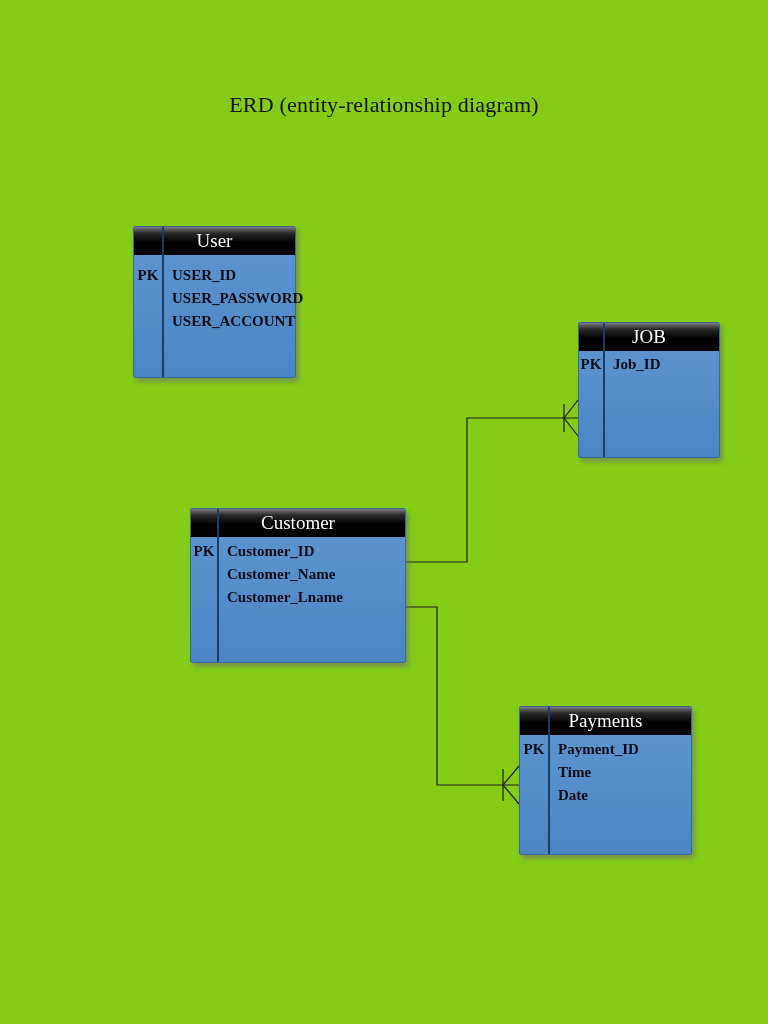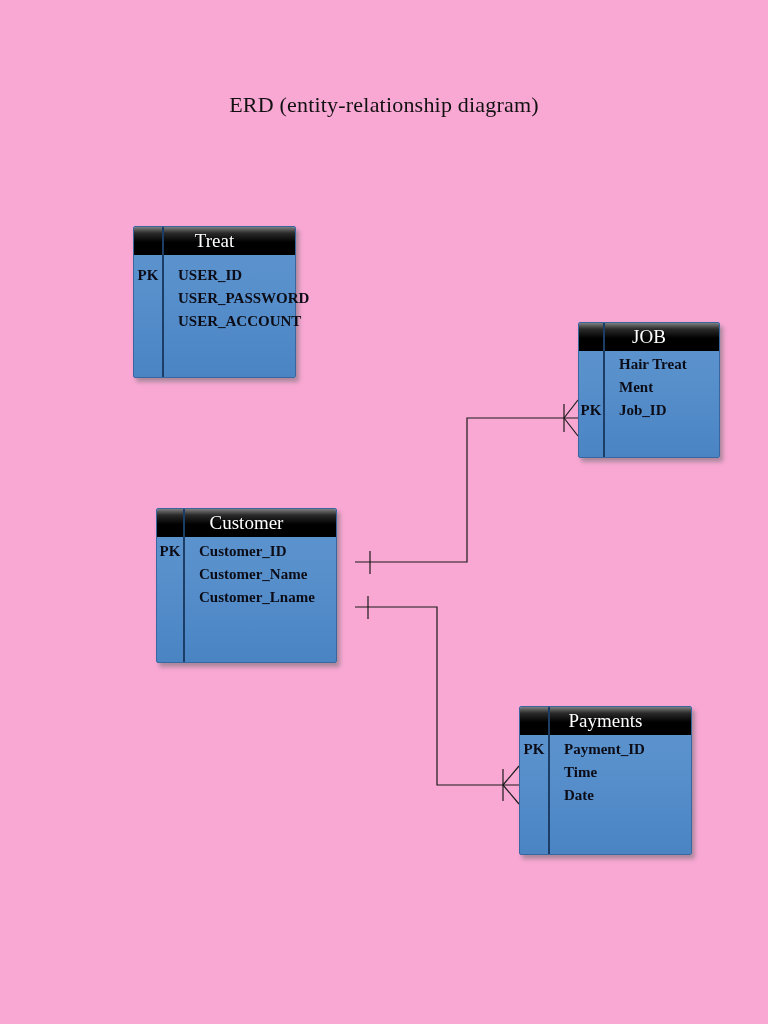--- a/index.html
+++ b/index.html
@@ -5,21 +5,21 @@
   html, body {
     margin: 0;
     padding: 0;
     background: #ffffff;
     font-family: "Liberation Serif", "DejaVu Serif", serif;
   }
   .page {
     position: relative;
     width: 768px;
     height: 1024px;
-    background: #f9a8d4;
+    background: #84cc16;
     overflow: hidden;
   }
   .diagram-title {
     position: absolute;
     top: 92px;
     left: 0;
     width: 768px;
     text-align: center;
     font-size: 22px;
     color: #111111;
@@ -52,41 +52,41 @@
     line-height: 23px;
     font-size: 15px;
     font-weight: bold;
     color: #0c0c16;
   }
   .key-cell {
     flex: 0 0 auto;
     text-align: center;
   }
   .name-cell {
-    padding-left: 16px;
+    padding-left: 10px;
   }
   .key-divider {
     position: absolute;
     top: 0;
     bottom: 0;
     width: 2px;
     background: #1c3e66;
   }
   
   .entity-user      { left: 133px; top: 226px; width: 163px; height: 152px; }
   .entity-user .key-cell      { width: 28px; }
   .entity-user .key-divider   { left: 28px; }
   .entity-user .entity-body   { padding-top: 9px; }
 
   .entity-job       { left: 578px; top: 322px; width: 142px; height: 136px; }
   .entity-job .key-cell       { width: 24px; }
   .entity-job .key-divider    { left: 24px; }
   .entity-job .entity-body    { padding-top: 2px; }
 
-  .entity-customer  { left: 156px; top: 508px; width: 181px; height: 155px; }
+  .entity-customer  { left: 190px; top: 508px; width: 216px; height: 155px; }
   .entity-customer .key-cell  { width: 26px; }
   .entity-customer .key-divider { left: 26px; }
   .entity-customer .entity-body { padding-top: 3px; }
 
   .entity-payments  { left: 519px; top: 706px; width: 173px; height: 149px; }
   .entity-payments .key-cell  { width: 28px; }
   .entity-payments .key-divider { left: 28px; }
   .entity-payments .entity-body { padding-top: 3px; }
 
   
@@ -130,21 +130,21 @@
       <g>
         <line x1="503" y1="769" x2="503" y2="801"></line>
         <line x1="503" y1="785" x2="519" y2="766"></line>
         <line x1="503" y1="785" x2="519" y2="804"></line>
       </g>
     </g>
   </svg>
 
   <div class="entity entity-user">
     <div class="entity-header">
-      <span>Treat</span>
+      <span>User</span>
     </div>
     <div class="entity-body">
       <div class="field-row">
         <span class="key-cell">PK</span>
         <span class="name-cell">USER_ID</span>
       </div>
       <div class="field-row">
         <span class="key-cell"></span>
         <span class="name-cell">USER_PASSWORD</span>
       </div>
@@ -155,24 +155,20 @@
     </div>
     <div class="key-divider"></div>
   </div>
 
   <div class="entity entity-job">
     <div class="entity-header">
       <span>JOB</span>
     </div>
     <div class="entity-body">
       <div class="field-row">
-        <span class="key-cell"></span>
-        <span class="name-cell">Hair Treat Ment</span>
-      </div>
-      <div class="field-row">
         <span class="key-cell">PK</span>
         <span class="name-cell">Job_ID</span>
       </div>
     </div>
     <div class="key-divider"></div>
   </div>
 
   <div class="entity entity-customer">
     <div class="entity-header">
       <span>Customer</span>

